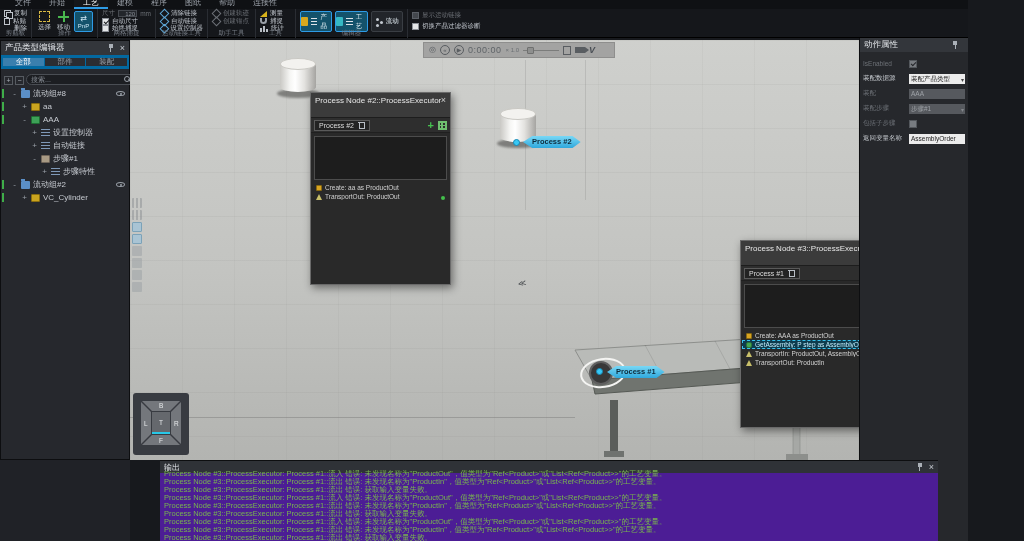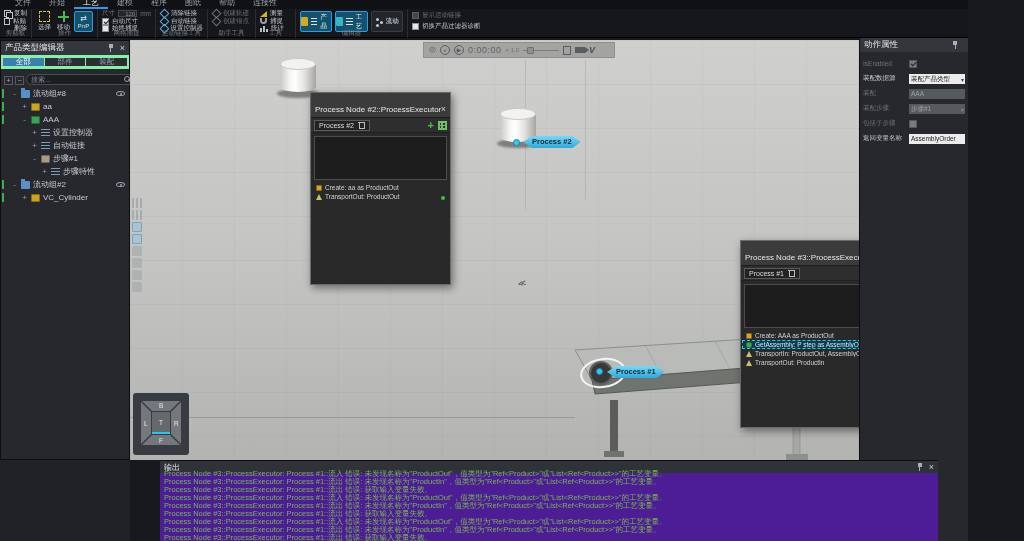--- a/index.html
+++ b/index.html
@@ -61,21 +61,21 @@
   .tgl-col{display:flex;flex-direction:column;gap:3px;padding-top:3px;}
 
   
   .panel-left{position:absolute;left:0;top:40px;width:130px;height:420px;background:#26282d;border:1px solid #0d0e10;}
   .ph{height:14px;background:#33363b;display:flex;align-items:center;padding:0 4px;}
   .ph-title{font-size:8.5px;color:#e2e5e9;flex:1;}
   .pin-icon{width:7px;height:9px;position:relative;margin-right:5px;}
   .pin-icon::before{content:"";position:absolute;left:1px;top:0;width:4px;height:4px;background:#aab0b7;}
   .pin-icon::after{content:"";position:absolute;left:2.5px;top:4px;width:1px;height:4px;background:#aab0b7;}
   .x-icon{font-size:9px;color:#c7ccd2;line-height:9px;}
-  .ptabs{display:flex;height:14px;gap:1px;padding:3px 2px;background:#86efac;}
+  .ptabs{display:flex;height:14px;gap:1px;padding:3px 2px;background:#0369a1;}
   .ptab{flex:1;font-size:7.5px;display:flex;align-items:center;justify-content:center;background:#2b2d32;color:#9aa0a8;}
   .ptab[data-active="true"]{background:#3a7fae;color:#fff;}
   .searchrow{display:flex;align-items:flex-end;gap:2px;height:16px;padding:0 3px;}
   .sq-btn{width:9px;height:9px;border:1px solid #565b61;color:#aab0b7;font-size:7px;line-height:7px;text-align:center;flex:none;}
   .search-pill{flex:1;height:11px;background:#1c1e22;border:1px solid #4a4e54;border-radius:6px;display:flex;align-items:center;padding:0 4px;gap:2px;}
   .search-pill input{flex:1;min-width:0;background:transparent;border:none;outline:none;color:#c3c8cf;font-size:7px;font-family:"Liberation Sans",sans-serif;}
   .search-pill input::placeholder{color:#858b93;}
   .mag-icon{width:7px;height:7px;position:relative;flex:none;}
   .mag-icon::before{content:"";position:absolute;left:0;top:0;width:4px;height:4px;border:1px solid #9aa0a8;border-radius:50%;}
   .mag-icon::after{content:"";position:absolute;left:4px;top:4px;width:3px;height:1px;background:#9aa0a8;transform:rotate(45deg);}
@@ -142,21 +142,21 @@
   .motor{position:absolute;width:24px;height:24px;border-radius:50%;background:#383838;border:2px solid #5f5f5f;}
   .motor-ring{position:absolute;width:46px;height:30px;border:2px solid #f4f4f2;border-radius:50%;transform:rotate(-8deg);}
   .vp-marks{position:absolute;font-size:8px;color:#4a4d50;transform:rotate(-12deg);}
   
   .vcube{position:absolute;left:3px;top:353px;width:56px;height:62px;background:#383b41;border-radius:3px;}
   .vcube svg{position:absolute;left:0;top:1px;}
   .vcube text{font-size:6.5px;fill:#e8eaec;font-family:"Liberation Sans",sans-serif;}
 
   
   .dlg{position:absolute;background:#292929;border:1px solid #6a6a6a;box-shadow:2px 3px 8px rgba(0,0,0,.45);}
-  .dlg-title{height:13px;background:#3b3b3b;display:flex;align-items:flex-start;padding:12px 4px;border-bottom:1px solid #1d1d1d;}
+  .dlg-title{height:13px;background:#3b3b3b;display:flex;align-items:flex-end;padding:12px 4px;border-bottom:1px solid #1d1d1d;}
   .dlg-title .t{flex:1;font-size:8px;color:#e6e6e6;white-space:nowrap;overflow:hidden;}
   .dlg-x{font-size:9px;color:#cfcfcf;line-height:9px;}
   .dlg-toolbar{height:15px;display:flex;align-items:center;gap:4px;padding:0 3px;background:#2e2e2e;border-bottom:1px solid #202020;}
   .dlg-tab{display:flex;align-items:center;gap:4px;background:#232323;border:1px solid #5a5a5a;height:11px;padding:0 4px;font-size:7px;color:#ddd;}
   .trash-icon{width:7px;height:8px;position:relative;}
   .trash-icon::before{content:"";position:absolute;left:1px;top:2px;width:4px;height:5px;border:1px solid #b9bec5;border-top:none;}
   .trash-icon::after{content:"";position:absolute;left:0;top:1px;width:7px;height:1px;background:#b9bec5;}
   .dlg-add{margin-left:auto;color:#45c24f;font-weight:bold;font-size:11px;line-height:11px;}
   .dlg-grid{width:9px;height:9px;background-image:
      repeating-linear-gradient(#6fbf6f 0 2px,transparent 2px 3.5px),

